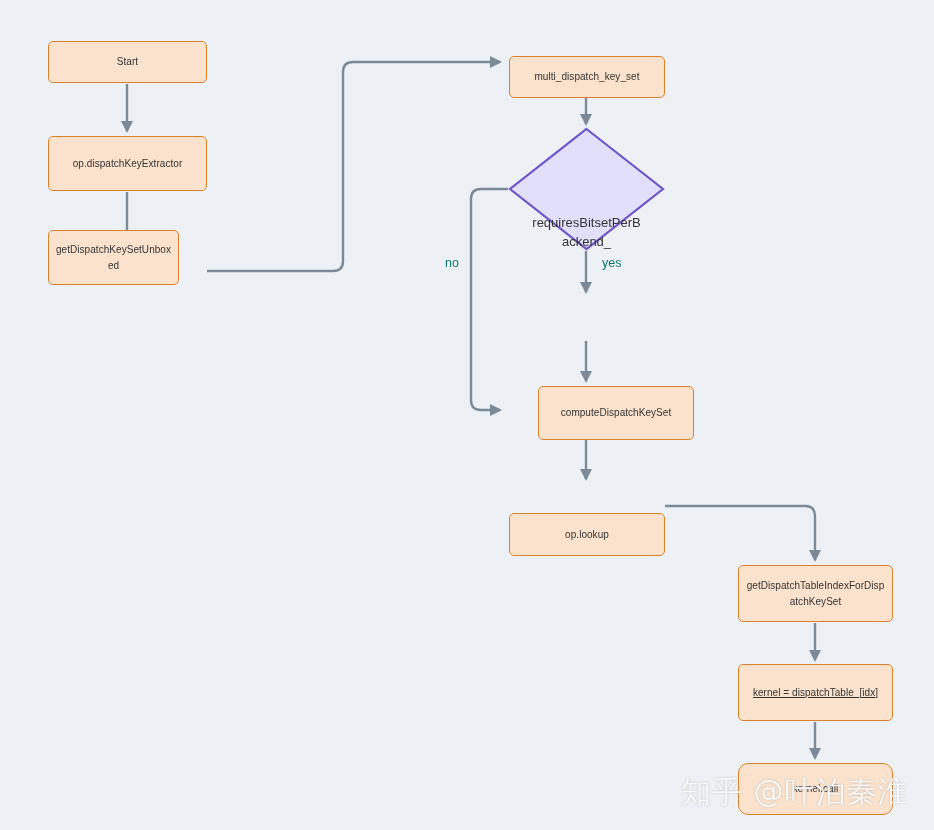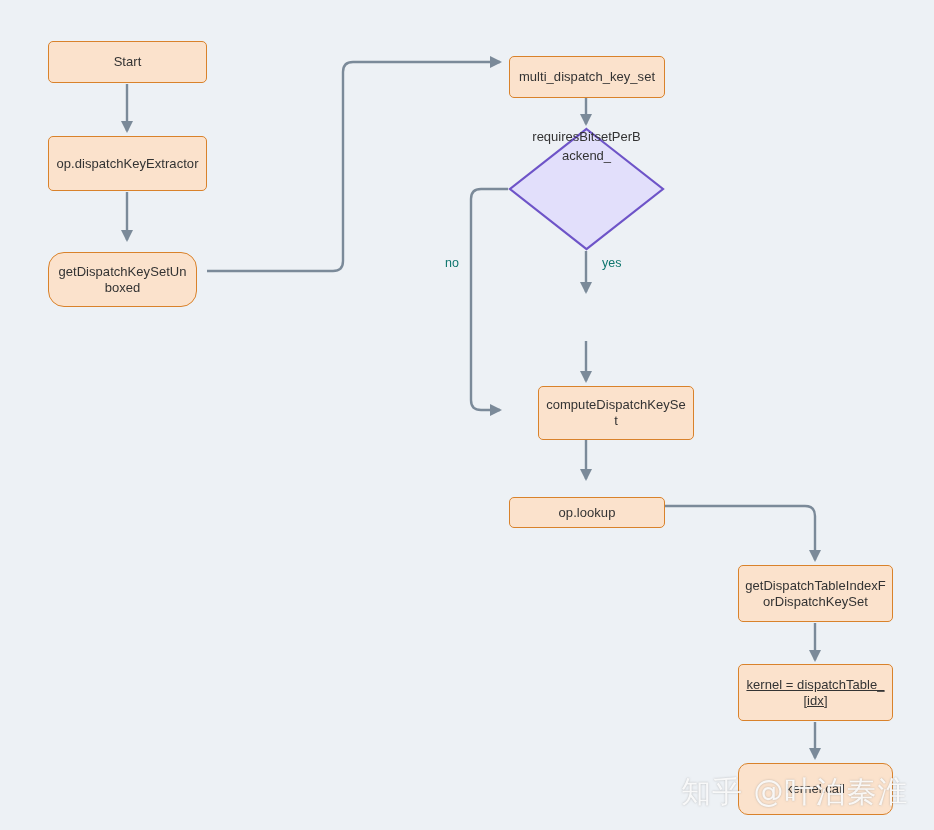--- a/index.html
+++ b/index.html
@@ -31,35 +31,35 @@
     position: absolute;
     box-sizing: border-box;
     background: #fbe2cc;
     border: 1.6px solid #d9822b;
     border-radius: 5px;
     display: flex;
     align-items: center;
     justify-content: center;
     text-align: center;
     color: #333333;
-    font-size: 13px;
+    font-size: 10px;
     line-height: 16px;
     padding: 8px 6px;
     letter-spacing: 0.05px;
   }
   .node-label {
     display: block;
     width: 100%;
     word-break: break-all;
   }
   .decision {
     position: absolute;
     box-sizing: border-box;
     display: flex;
-    align-items: flex-start;
+    align-items: flex-end;
     justify-content: center;
   }
   .decision .diamond-shape {
     position: absolute;
     left: 0; top: 0;
     width: 100%;
     height: 100%;
   }
   .decision .decision-label {
     position: relative;
@@ -128,41 +128,41 @@
   </svg>
 
   <div class="node" style="left:48px; top:41px; width:159px; height:42px;">
     <span class="node-label">Start</span>
   </div>
 
   <div class="node" style="left:48px; top:136px; width:159px; height:55px;">
     <span class="node-label">op.dispatchKeyExtractor</span>
   </div>
 
-  <div class="node" style="left:48px; top:252px; width:149px; height:55px;border-radius:16px;">
+  <div class="node" style="left:48px; top:230px; width:131px; height:55px;">
     <span class="node-label">getDispatchKeySetUnboxed</span>
   </div>
 
   <div class="node" style="left:509px; top:41px; width:156px; height:42px;margin-top:15px;">
     <span class="node-label">multi_dispatch_key_set</span>
   </div>
 
   <div class="decision" style="left:508px; top:127px; width:157px; height:124px;">
     <svg class="diamond-shape" viewBox="0 0 157 124" preserveAspectRatio="none" xmlns="http://www.w3.org/2000/svg">
       <polygon points="78.5,2 155,62 78.5,122 2,62" fill="#e2dffb" stroke="#6e54c8" stroke-width="2.2"></polygon>
     </svg>
     <span class="decision-label">requiresBitsetPerBackend_</span>
   </div>
 
 
   <div class="node" style="left:538px; top:386px; width:156px; height:54px;">
     <span class="node-label">computeDispatchKeySet</span>
   </div>
 
-  <div class="node" style="left:509px; top:497px; width:156px; height:31px;">
+  <div class="node" style="left:509px; top:513px; width:156px; height:43px;">
     <span class="node-label">op.lookup</span>
   </div>
 
   <div class="node" style="left:738px; top:565px; width:155px; height:57px;">
     <span class="node-label">getDispatchTableIndexForDispatchKeySet</span>
   </div>
 
   <div class="node" style="left:738px; top:664px; width:155px; height:57px;text-decoration:underline;">
     <span class="node-label">kernel = dispatchTable_[idx]</span>
   </div>

